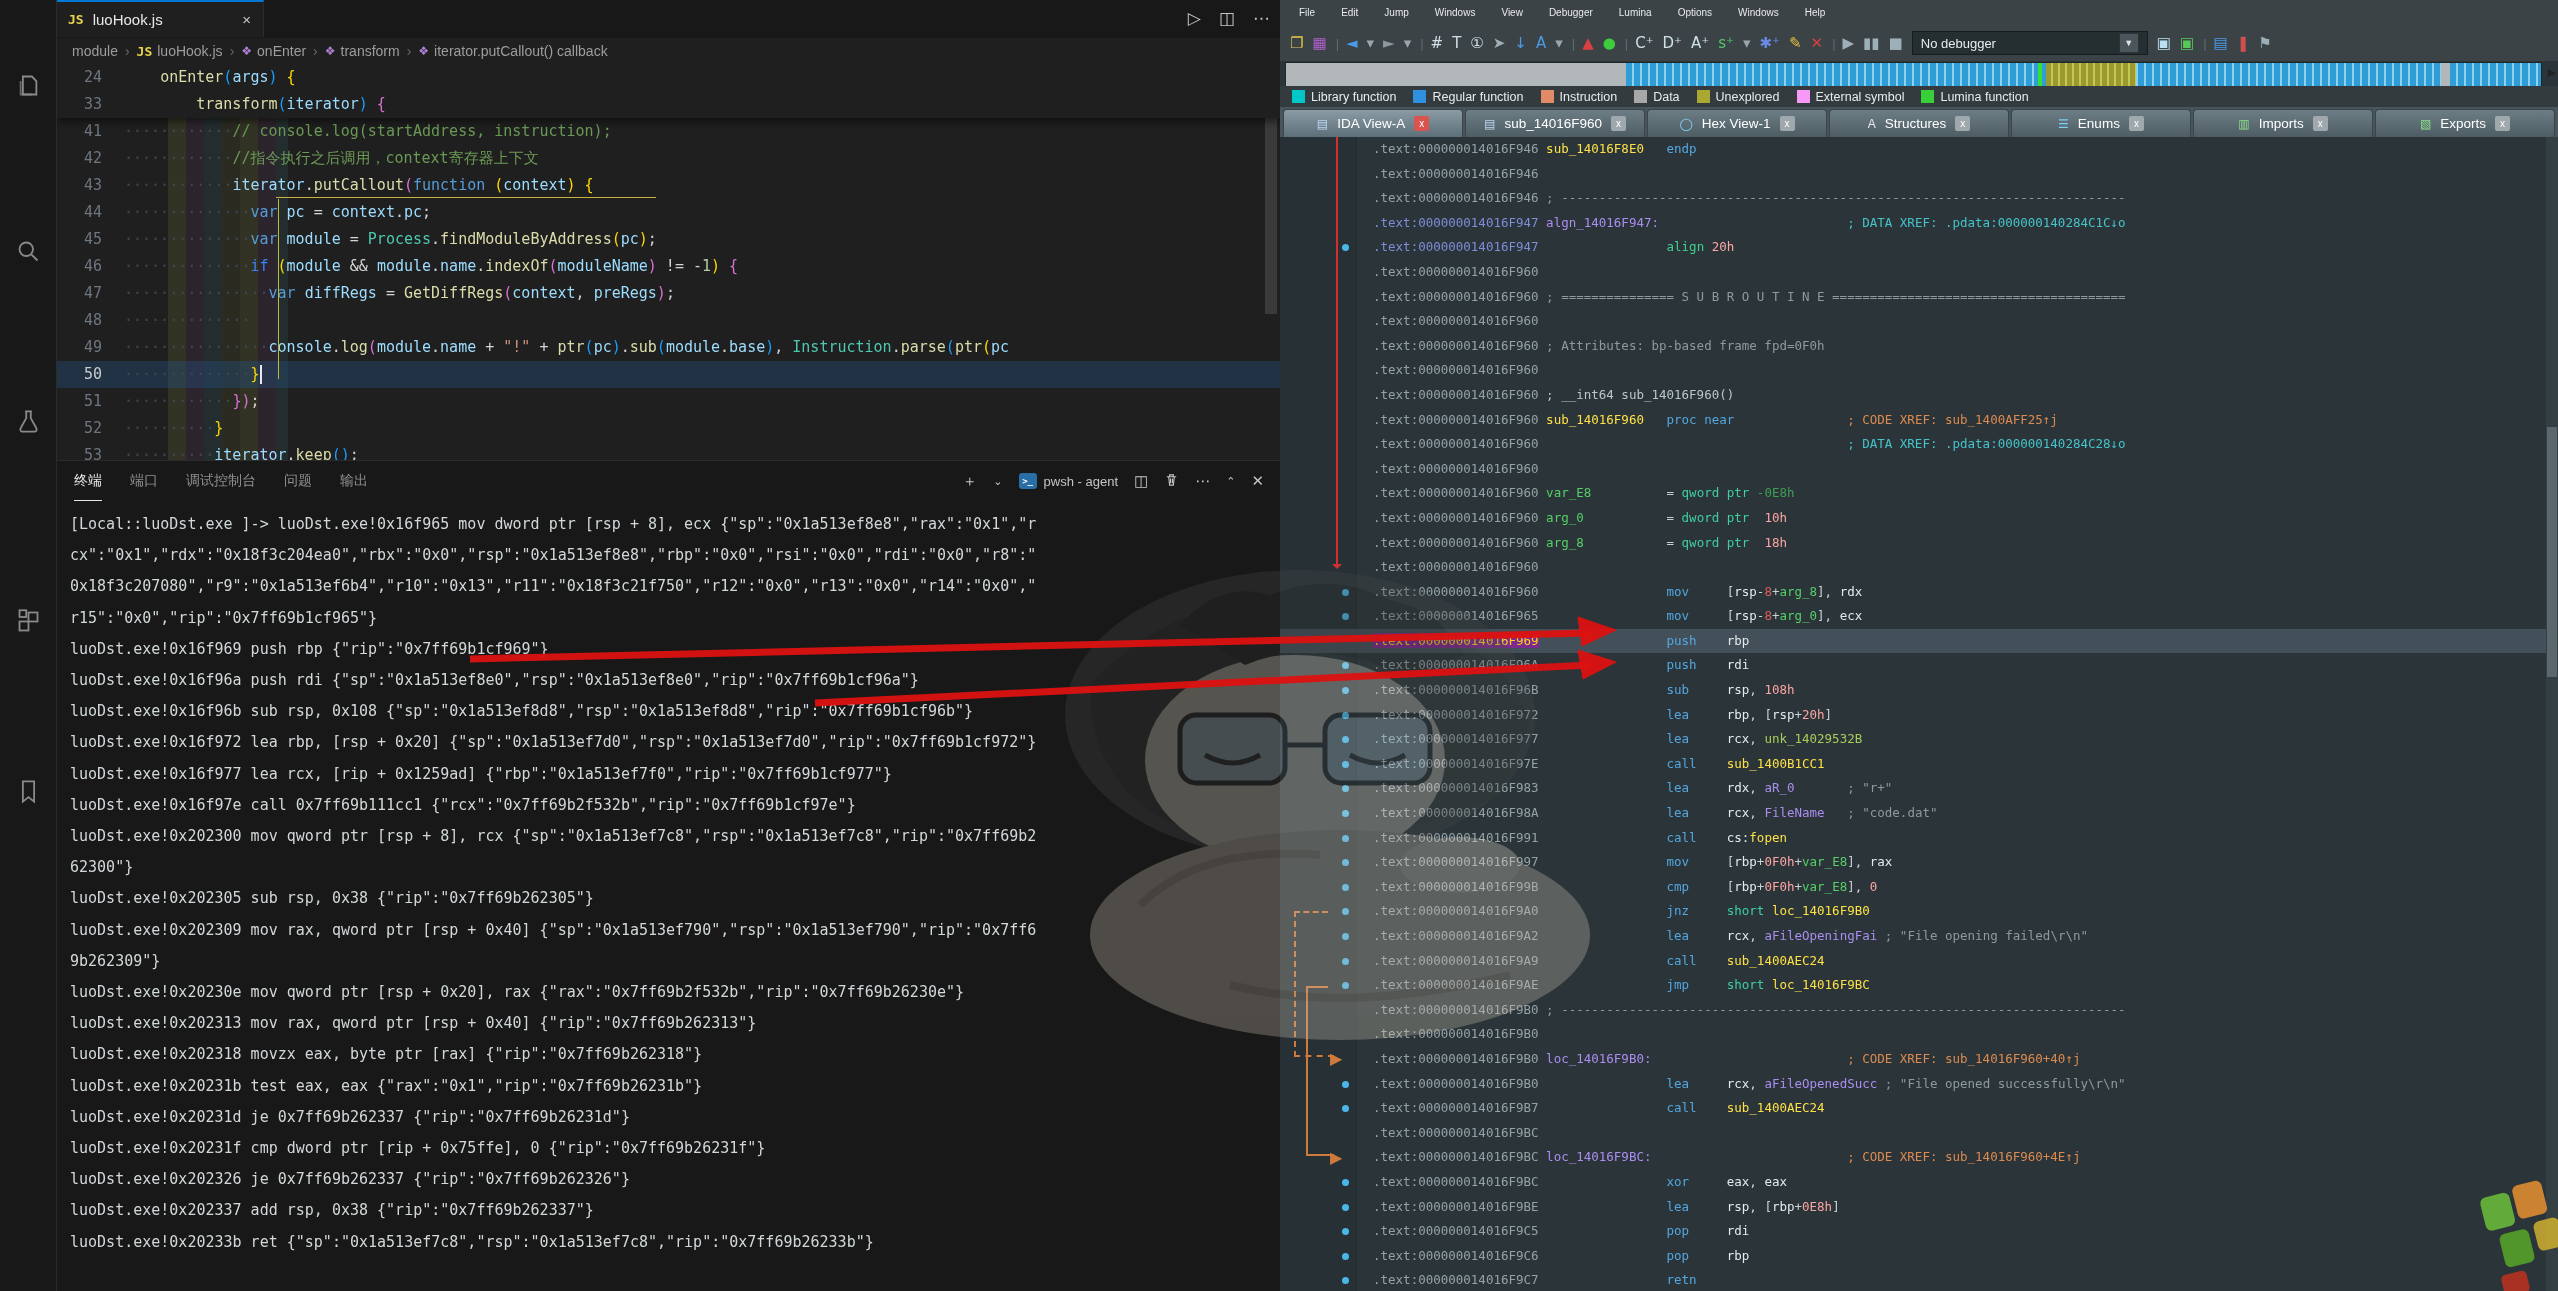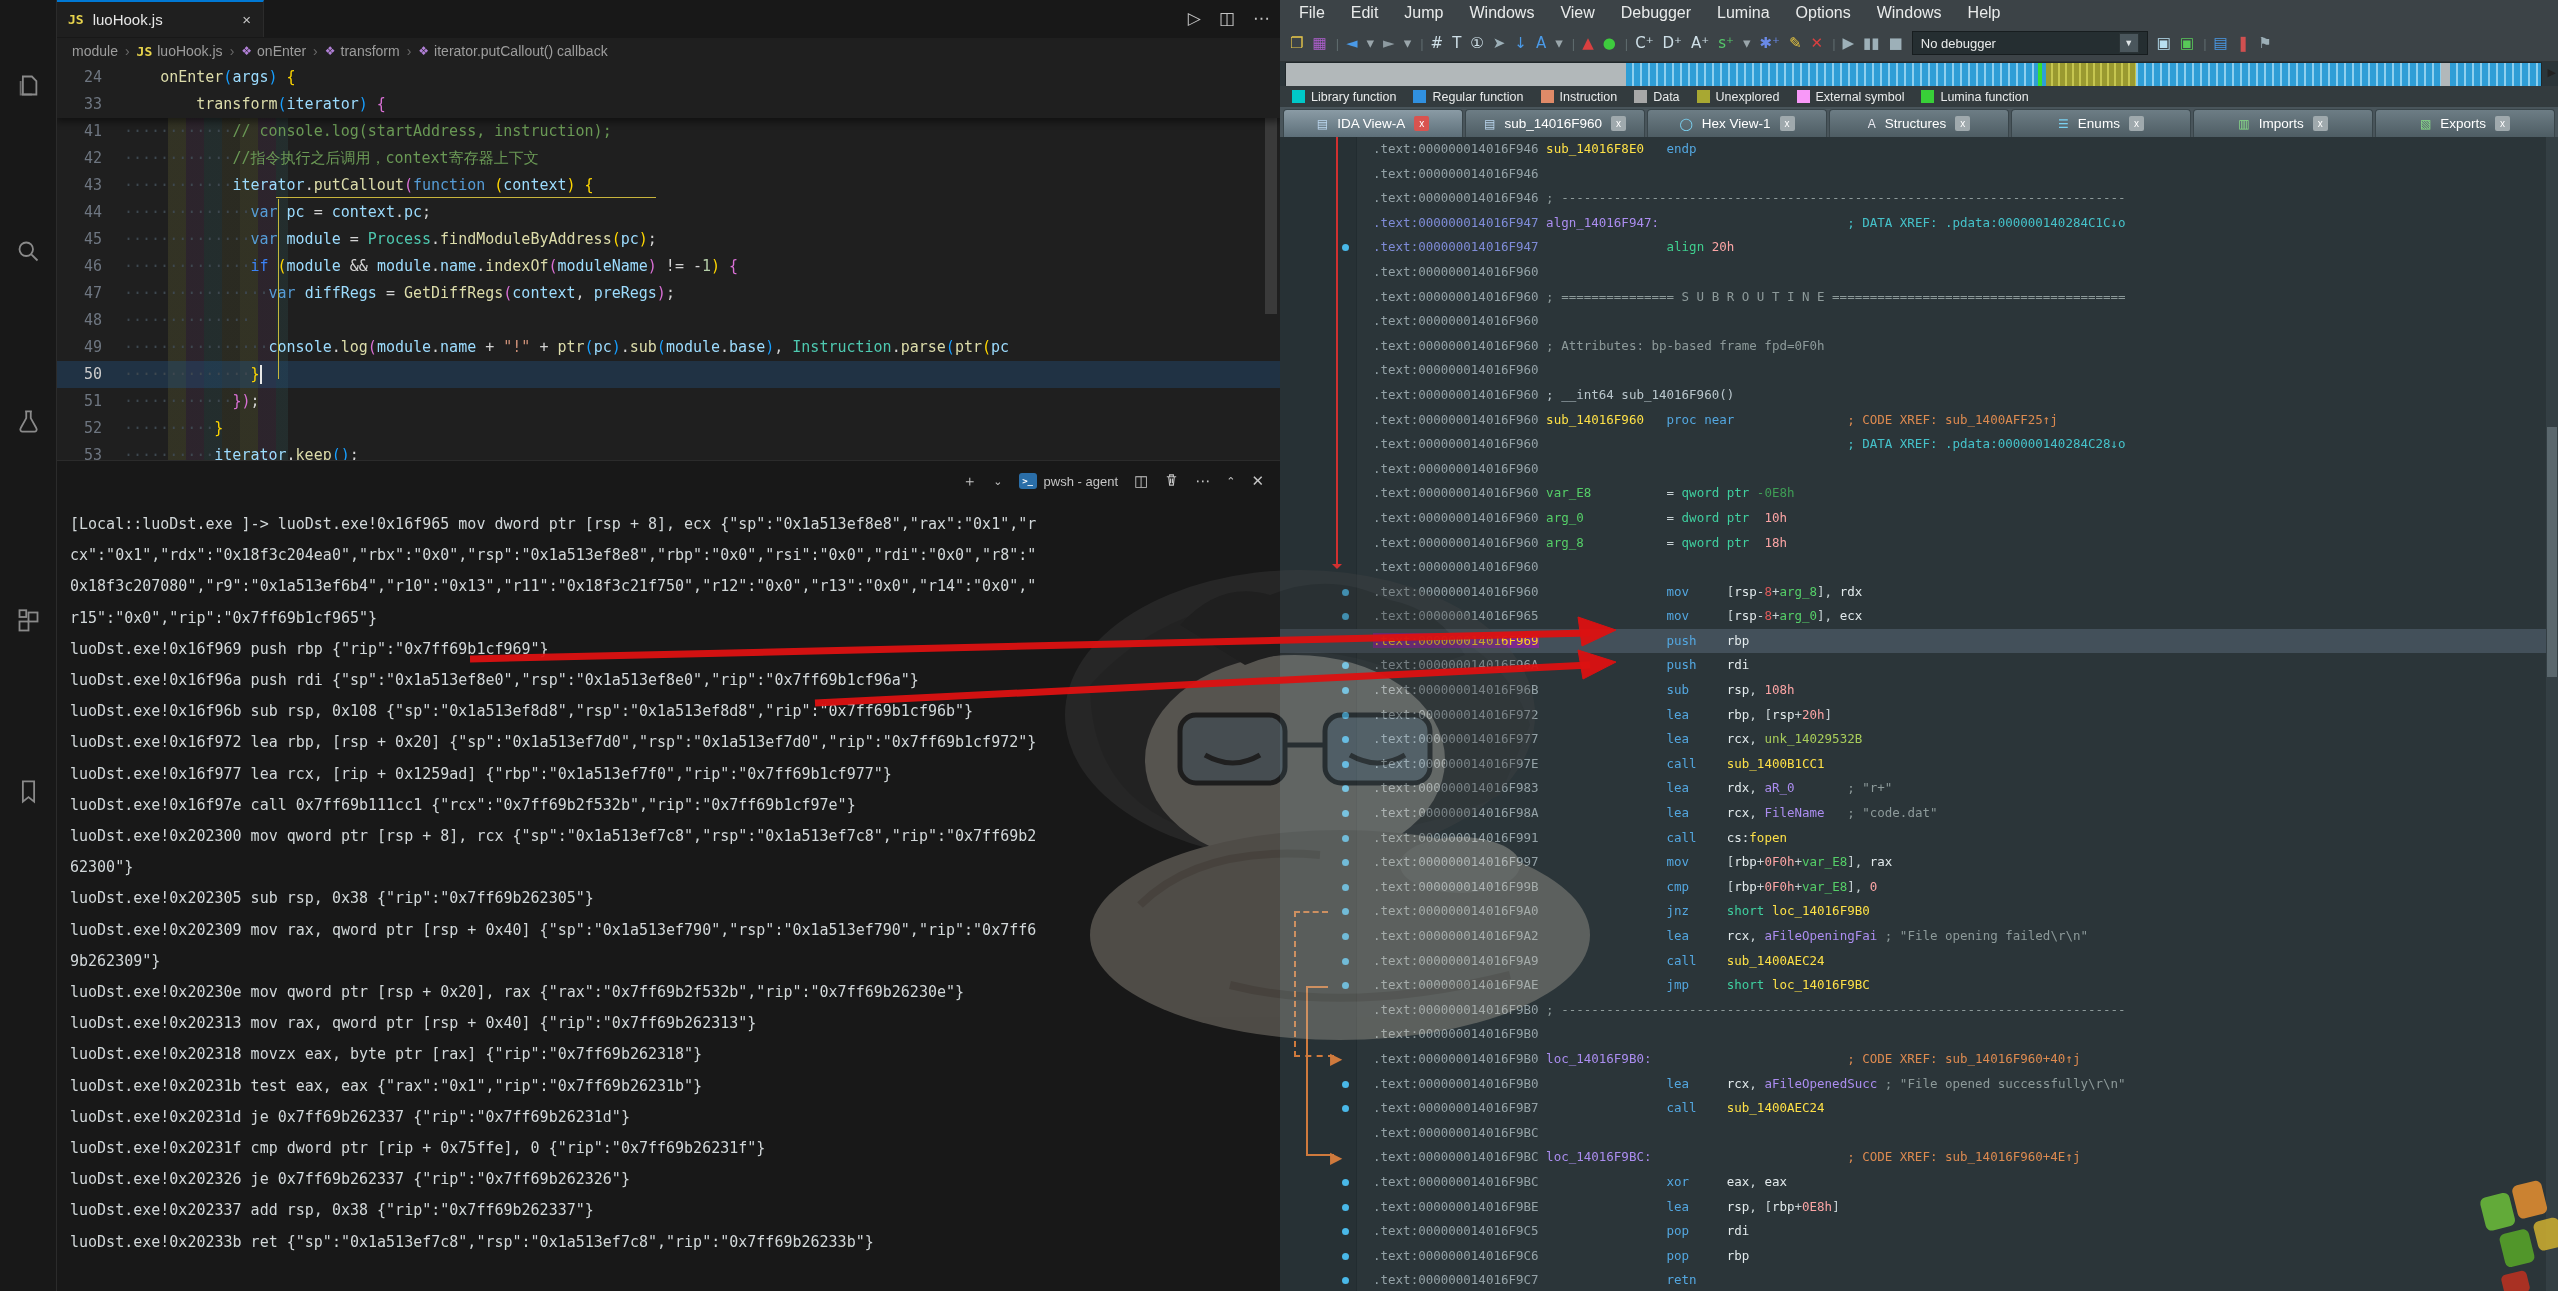--- a/index.html
+++ b/index.html
@@ -38,21 +38,21 @@
   #panel{position:absolute;left:56px;right:0;top:460px;bottom:0;background:#181818;border-top:1px solid #2b2b2b}
   #ptabs{height:40px;display:flex;align-items:center;gap:28px;padding-left:18px;font-size:14px;color:#8f8f8f}
   .ptab{height:40px;display:flex;align-items:center;box-sizing:border-box}
   .ptab.on{color:#e7e7e7;border-bottom:1px solid #e7e7e7}
   #pactions{position:absolute;right:16px;top:0;height:40px;display:flex;gap:16px;align-items:center;color:#c5c5c5;font-size:15px}
   .pwshic{display:inline-flex;align-items:center;justify-content:center;width:18px;height:16px;background:#2a6ea8;border-radius:3px;color:#fff;font:bold 9px "DejaVu Sans Mono",monospace}
   #term{position:absolute;left:14px;top:48px;right:4px;bottom:0;font:15px/31.2px "DejaVu Sans Mono",monospace;white-space:pre;color:#d2d8da;overflow:hidden}
   
   #ida{position:absolute;left:1280px;top:0;width:1278px;height:1291px;background:#2b3539;overflow:hidden}
   #imenu{height:25px;background:#3c4347;display:flex;align-items:center;padding-left:6px}
-  .mitem{padding:0 13px;color:#e9ebeb;font-size:16px}
+  .mitem{padding:0 13px;color:#e9ebeb;font-size:10px}
   #itoolbar{position:absolute;top:25px;left:0;right:0;height:36px;background:#3c4347;border-bottom:1px solid #2e3436;display:flex;align-items:center;gap:9px;padding-left:10px}
   .tico{font-size:15px;line-height:1;font-family:"DejaVu Sans",sans-serif}
   .tsep{color:#5f6a6e;font-size:13px;letter-spacing:-2px}
   #dbgcombo{width:218px;height:22px;background:#252e31;border:1px solid #171d1f;color:#e9ebeb;font-size:13px;display:flex;align-items:center;padding:0 8px;justify-content:space-between}
   #dbgcombo .dd{background:#4a565c;border:1px solid #2a3336;width:18px;height:18px;display:flex;align-items:center;justify-content:center;color:#dfe5e7;font-size:9px}
   #band{position:absolute;top:62px;left:5px;right:16px;height:23px;background:#b0b6b8;border:1px solid #20282b;overflow:hidden}
   .seg{position:absolute;top:0;bottom:0}
   #bandR{position:absolute;top:66px;right:2px;color:#222;font-size:11px}
   #ilegend{position:absolute;top:86px;left:0;right:0;height:21px;background:#333b3e;display:flex;align-items:center;gap:17px;padding-left:12px;color:#e9ebeb;font-size:12.5px}
   .lgd{display:flex;align-items:center;gap:6px}
@@ -160,20 +160,27 @@
     <div id="editor">
       <div id="stripes"></div>
       <div id="coderows"><div class="row"><span class="ln">41</span><span class="ws">············</span><span class="cm">// console.log(startAddress, instruction);</span></div><div class="row"><span class="ln">42</span><span class="ws">············</span><span class="cm">//指令执行之后调用，context寄存器上下文</span></div><div class="row"><span class="ln">43</span><span class="ws">············</span><span class="v">iterator</span><span class="pl">.</span><span class="fn">putCallout</span><span class="b2">(</span><span class="kw">function</span><span class="pl"> </span><span class="b1">(</span><span class="v">context</span><span class="b1">)</span><span class="pl"> </span><span class="b1">{</span></div><div class="row"><span class="ln">44</span><span class="ws">··············</span><span class="kw">var</span><span class="pl"> </span><span class="v">pc</span><span class="pl"> = </span><span class="v">context</span><span class="pl">.</span><span class="v">pc</span><span class="pl">;</span></div><div class="row"><span class="ln">45</span><span class="ws">··············</span><span class="kw">var</span><span class="pl"> </span><span class="v">module</span><span class="pl"> = </span><span class="cls">Process</span><span class="pl">.</span><span class="fn">findModuleByAddress</span><span class="b1">(</span><span class="v">pc</span><span class="b1">)</span><span class="pl">;</span></div><div class="row"><span class="ln">46</span><span class="ws">··············</span><span class="ctl">if</span><span class="pl"> </span><span class="b1">(</span><span class="v">module</span><span class="pl"> &amp;&amp; </span><span class="v">module</span><span class="pl">.</span><span class="v">name</span><span class="pl">.</span><span class="fn">indexOf</span><span class="b2">(</span><span class="v">moduleName</span><span class="b2">)</span><span class="pl"> != -</span><span class="num">1</span><span class="b1">)</span><span class="b2"> {</span></div><div class="row"><span class="ln">47</span><span class="ws">················</span><span class="kw">var</span><span class="pl"> </span><span class="v">diffRegs</span><span class="pl"> = </span><span class="fn">GetDiffRegs</span><span class="b2">(</span><span class="v">context</span><span class="pl">, </span><span class="v">preRegs</span><span class="b2">)</span><span class="pl">;</span></div><div class="row"><span class="ln">48</span><span class="ws">··············</span></div><div class="row"><span class="ln">49</span><span class="ws">················</span><span class="v">console</span><span class="pl">.</span><span class="fn">log</span><span class="b2">(</span><span class="v">module</span><span class="pl">.</span><span class="v">name</span><span class="pl"> + </span><span class="str">"!"</span><span class="pl"> + </span><span class="fn">ptr</span><span class="b3">(</span><span class="v">pc</span><span class="b3">)</span><span class="pl">.</span><span class="fn">sub</span><span class="b3">(</span><span class="v">module</span><span class="pl">.</span><span class="v">base</span><span class="b3">)</span><span class="pl">, </span><span class="cls">Instruction</span><span class="pl">.</span><span class="fn">parse</span><span class="b3">(</span><span class="fn">ptr</span><span class="b1">(</span><span class="v">pc</span></div><div class="row cur"><span class="ln">50</span><span class="ws">··············</span><span class="b1">}</span><span class="cursor"></span></div><div class="row"><span class="ln">51</span><span class="ws">············</span><span class="b2">})</span><span class="pl">;</span></div><div class="row"><span class="ln">52</span><span class="ws">··········</span><span class="b1">}</span></div><div class="row"><span class="ln">53</span><span class="ws">··········</span><span class="v">iterator</span><span class="pl">.</span><span class="fn">keep</span><span class="b3">(</span><span class="b3">)</span><span class="pl">;</span></div></div>
       <div id="sticky"><div class="row"><span class="ln">24</span><span class="ws">    </span><span class="fn">onEnter</span><span class="b3">(</span><span class="v">args</span><span class="b3">)</span><span class="b1"> {</span></div><div class="row"><span class="ln">33</span><span class="ws">        </span><span class="fn">transform</span><span class="b3">(</span><span class="v">iterator</span><span class="b3">)</span><span class="b2"> {</span></div></div>
       <div id="bul"></div>
       <div id="bguide"></div>
       <div id="esb"></div>
     </div>
 
     <div id="panel">
+      <div id="ptabs">
+          <div class="ptab on">终端</div>
+          <div class="ptab">端口</div>
+          <div class="ptab">调试控制台</div>
+          <div class="ptab">问题</div>
+          <div class="ptab">输出</div>
+        </div>
       <div id="pactions">
         <span>＋</span>
         <span style="font-size:11px">⌄</span>
         <span style="display:flex;align-items:center;gap:7px">
           <span class="pwshic">&gt;_</span>
           <span style="font-size:13px">pwsh - agent</span>
         </span>
         <span>◫</span>
         <span><svg width="15" height="15" viewBox="0 0 16 16" fill="none" stroke="#c5c5c5" stroke-width="1.2">
               <path d="M3 5h10M6 5V3h4v2M5 5l1 9h4l1-9M7 7v5M9 7v5"></path>

